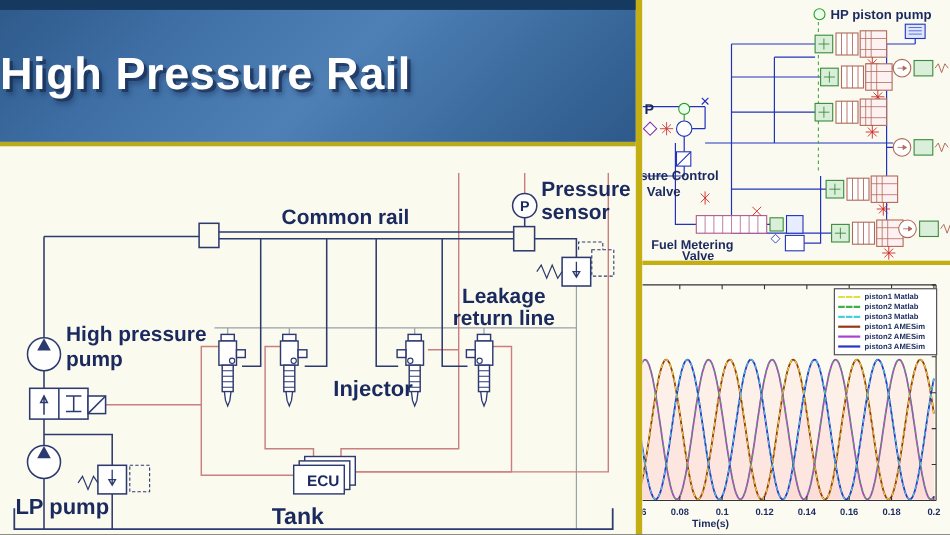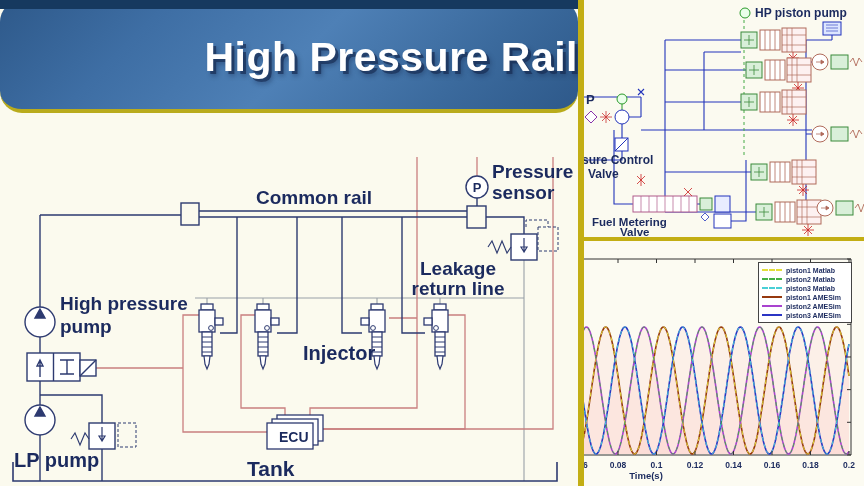--- a/index.html
+++ b/index.html
@@ -1,23 +1,23 @@
 <!DOCTYPE html>
 <html><head>
 <meta charset="utf-8">
 <style>
   html,body{margin:0;padding:0;background:#1e1e1e;}
   .canvas{position:relative;width:864px;height:486px;overflow:hidden;
     font-family:"Liberation Sans",sans-serif;background:#fbfaee;}
 
   
-  .banner{position:absolute;left:0;top:0;width:578px;height:113px;box-sizing:border-box;
+  .banner{position:absolute;left:0;top:0;width:578px;height:133px;box-sizing:border-box;
     background:linear-gradient(135deg,#2e598a 0%,#3e6ea4 25%,#4e80b6 52%,#3b6a9d 78%,#2e598a 100%);
     border-bottom:4px solid #b9ab1c;display:flex;flex-direction:column;
-    align-items:flex-end;justify-content:center;border-radius:22px;}
+    align-items:flex-start;justify-content:center;}
   .banner-stripe{position:absolute;left:0;top:0;width:100%;height:9px;background:#16395f;}
   .banner h1{margin:6px 0 0 0;text-align:center;color:#ffffff;font-size:41px;line-height:1.22;
     font-weight:bold;letter-spacing:.5px;
     text-shadow:3px 3px 0 rgba(22,42,80,.65),4px 5px 5px rgba(22,42,80,.45);}
   .banner h1 span{display:block;}
 
   
   .schematic{position:absolute;left:0;top:157px;width:578px;height:329px;background:#fbfaee;}
   .schematic svg text{fill:#1b2a5e;font-weight:bold;font-family:"Liberation Sans",sans-serif;}
 

